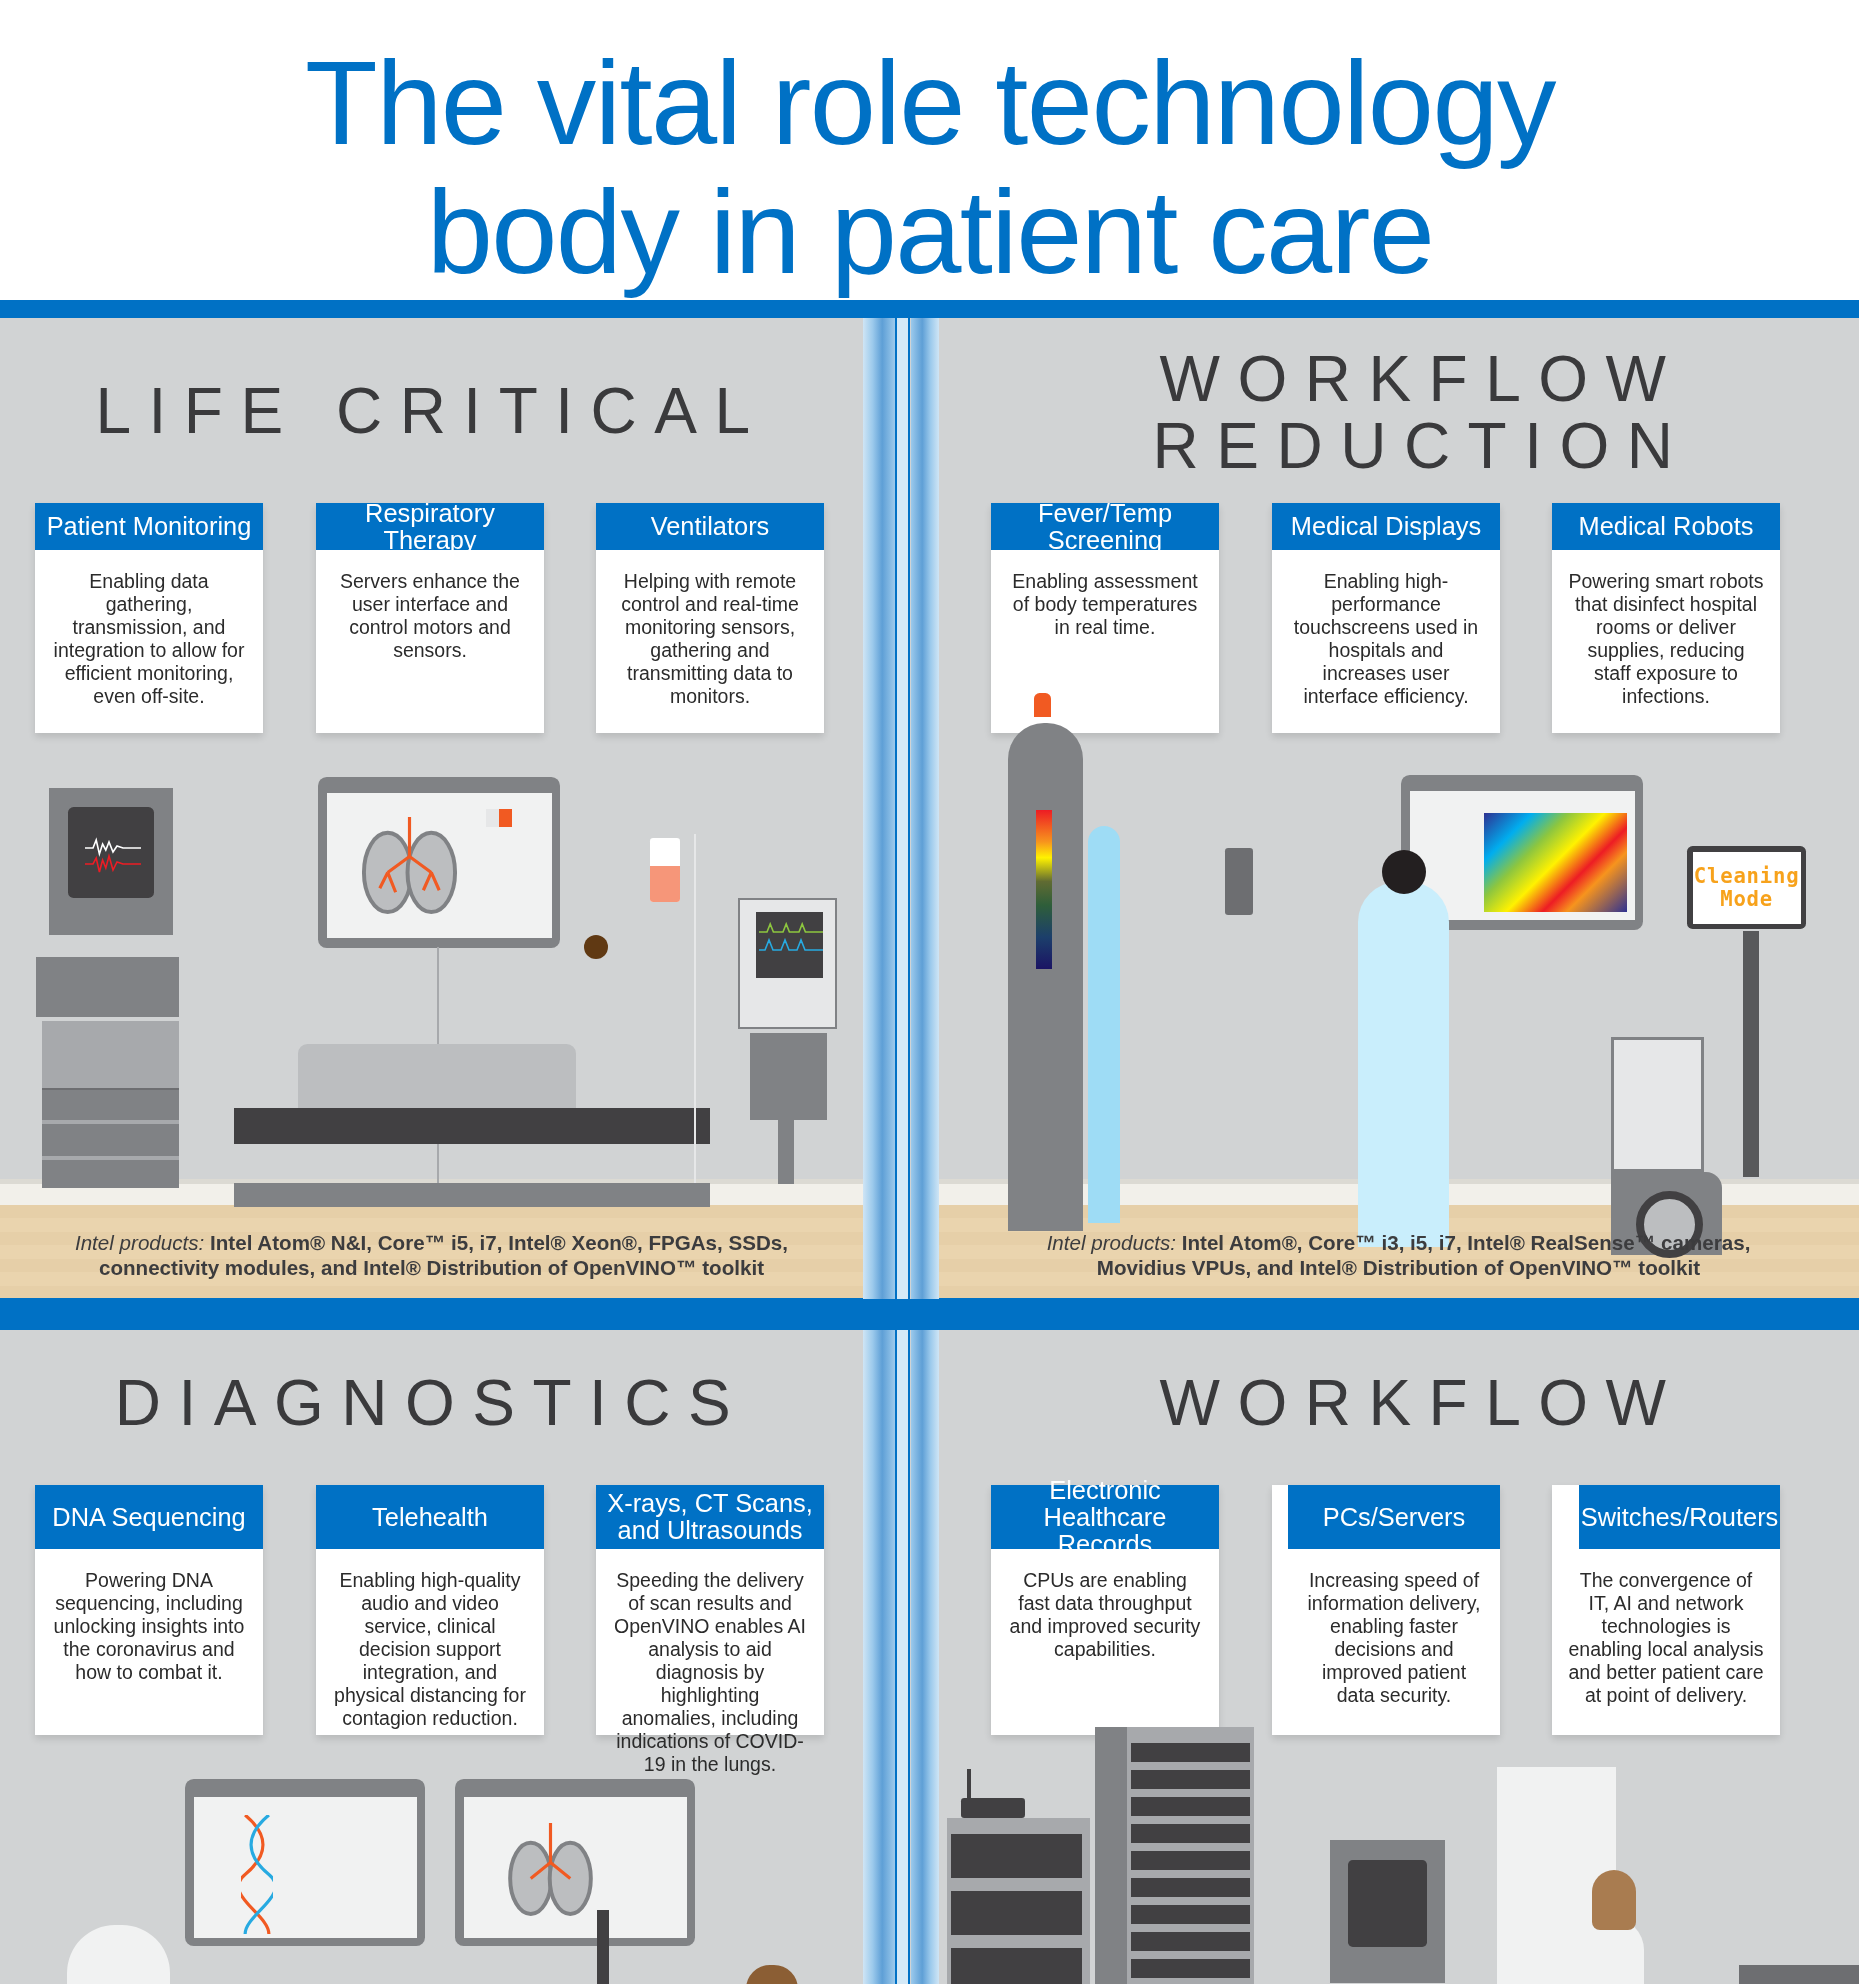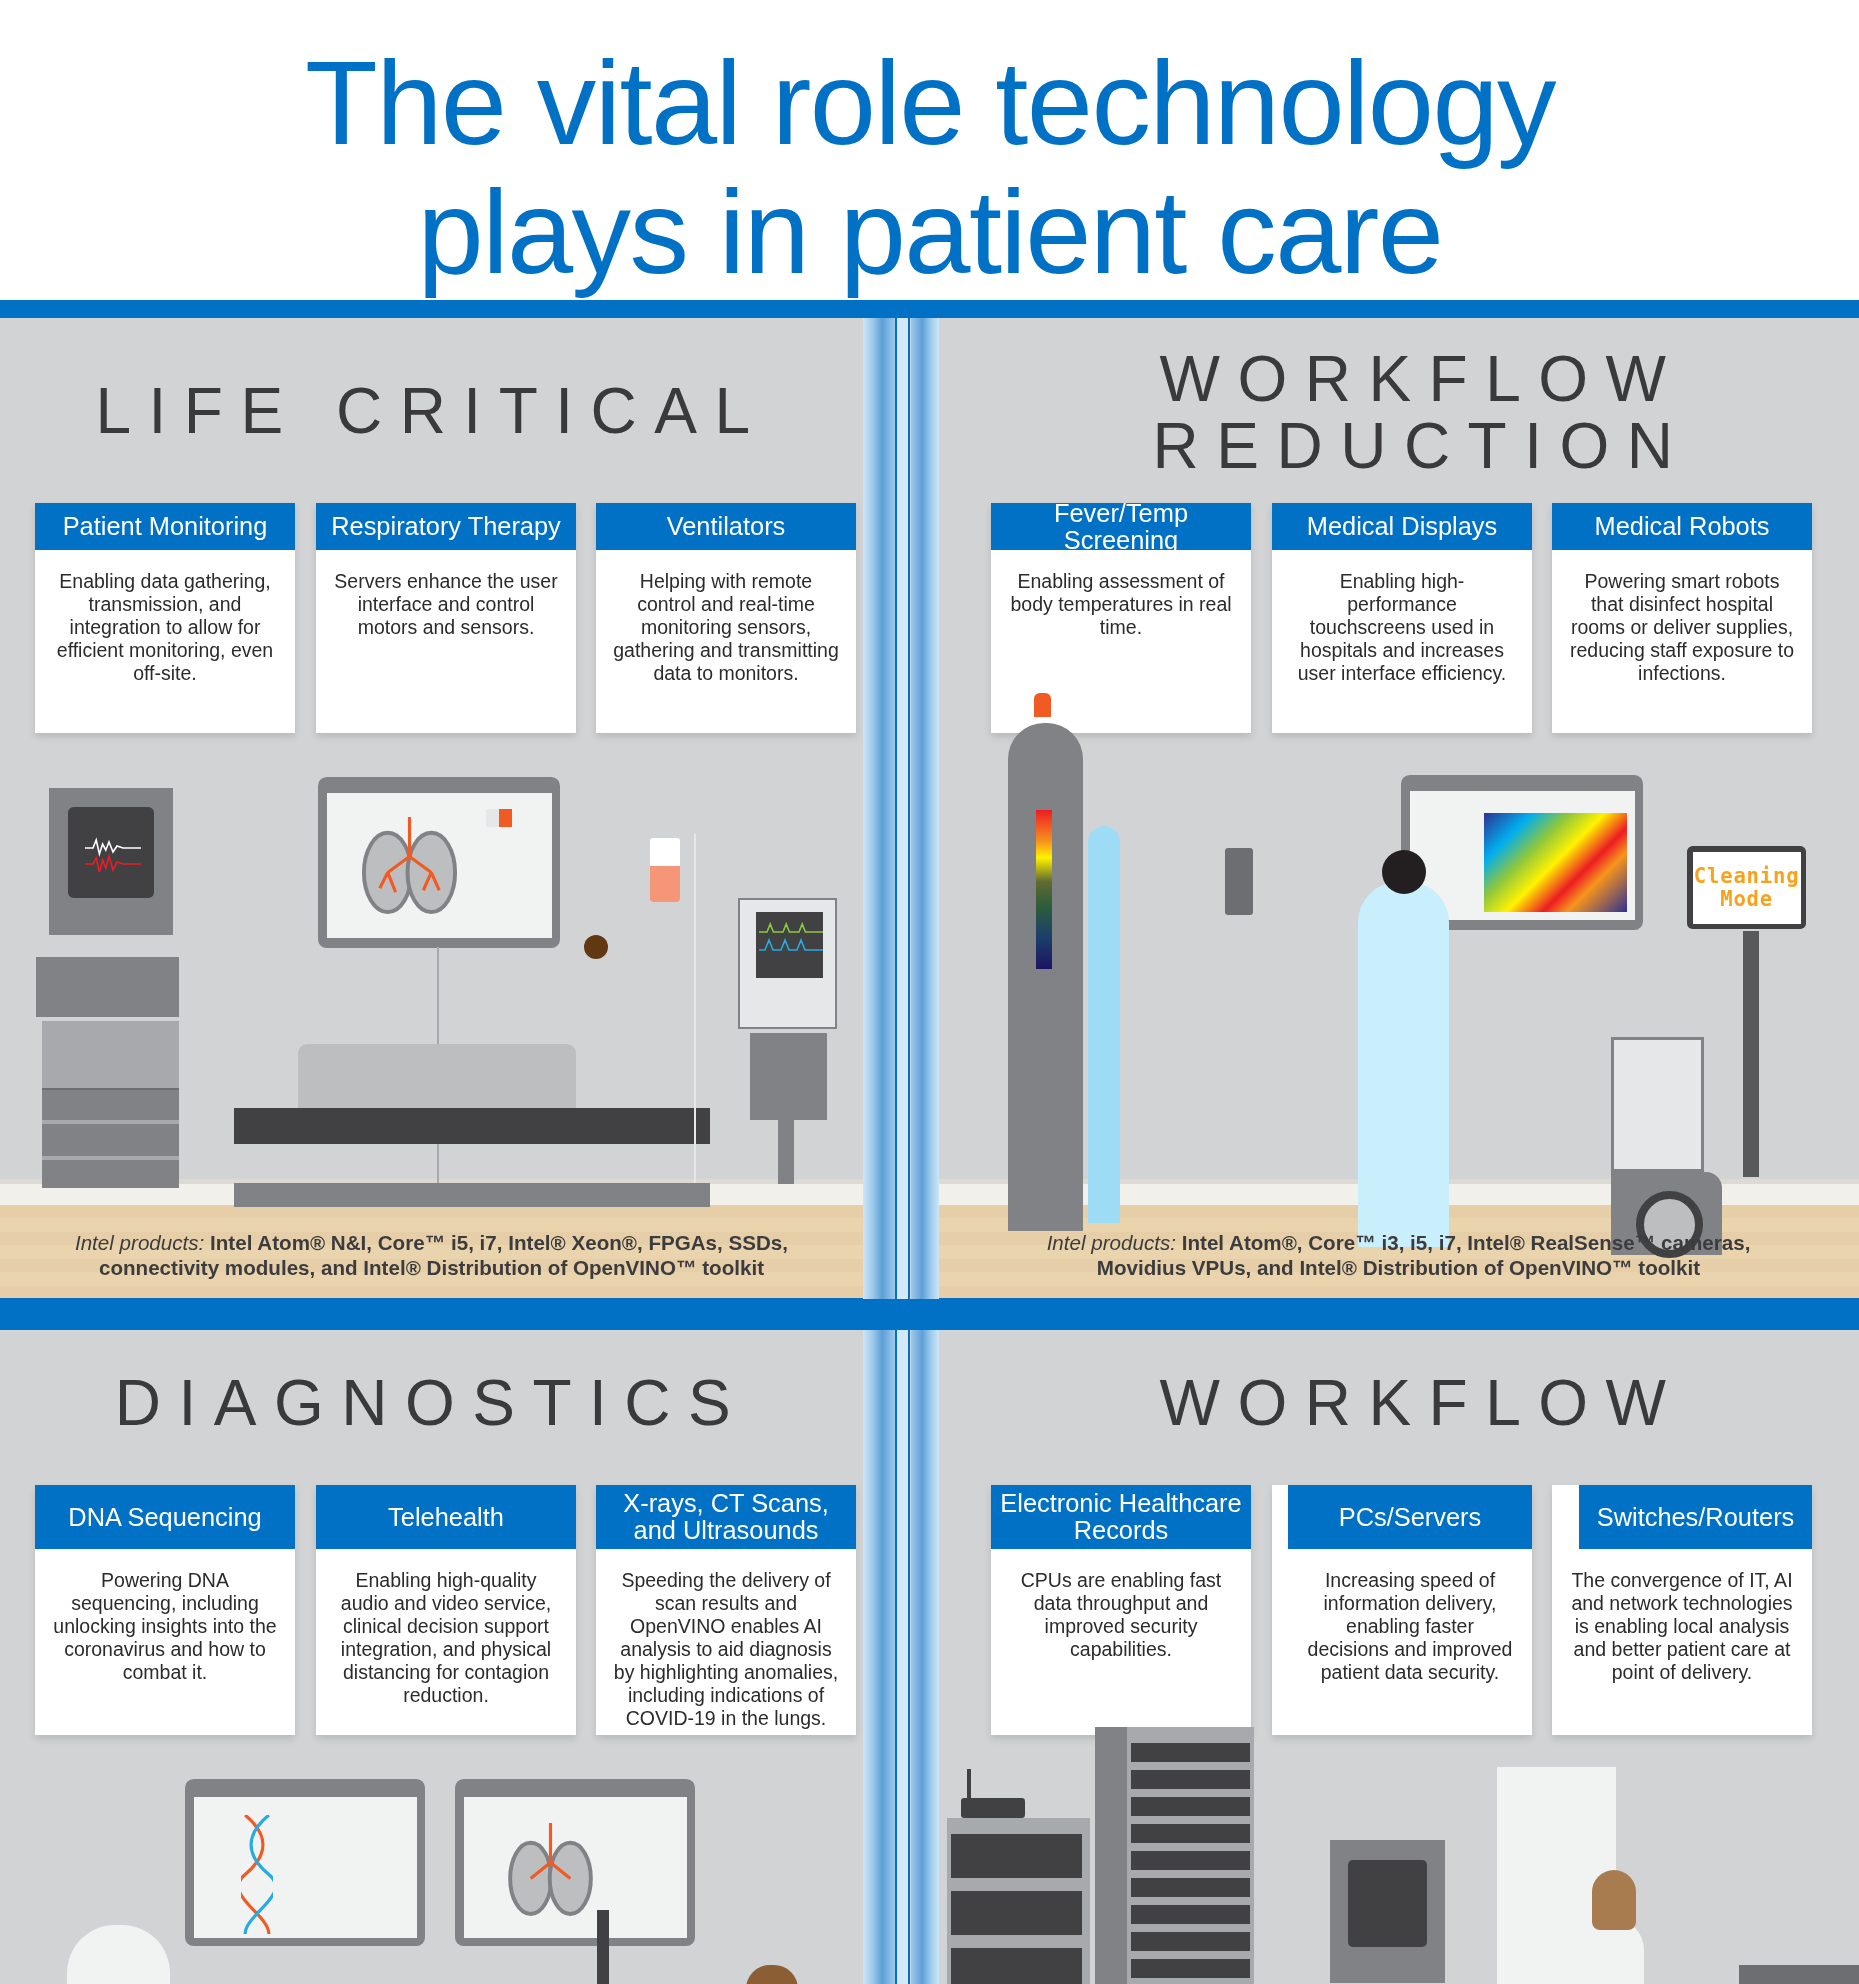--- a/index.html
+++ b/index.html
@@ -11,21 +11,21 @@
     color: #0071c5; font-size: 119px; line-height: 129px; font-weight: 400; letter-spacing: -1.6px; }
 
   .blue-bar { position: absolute; left: 0; width: 1860px; background: #0071c5; }
 
   .quadrant { position: absolute; background: #d1d3d4; overflow: hidden; }
   .wall-base { position: absolute; left: 0; right: 0; height: 28px; background: #f2f0ea; border-top: 5.6px solid #dcdad3; }
   .floor { position: absolute; left: 0; right: 0; background: repeating-linear-gradient(180deg, #e6cfa8 0px, #e6cfa8 13.5px, #ead4ae 13.5px, #ead4ae 27px); }
 
   .section-title { position: absolute; color: #3a3a3c; font-weight: 400; letter-spacing: 17.5px; font-size: 64px; line-height: 67px; text-align: center; }
 
-  .card { position: absolute; width: 260px; background: #ffffff; box-shadow: 0 4px 7.1px rgba(0,0,0,0.12); }
+  .card { position: absolute; width: 228px; background: #ffffff; box-shadow: 0 4px 7.1px rgba(0,0,0,0.12); }
   .card-head { background: #0071c5; color: #ffffff; text-align: center; display: flex; align-items: center; justify-content: center;
     font-size: 25.4px; line-height: 27px; padding: 0 6.4px; }
   .card-body { color: #2b2b2b; text-align: center; font-size: 19.5px; line-height: 23px; padding: 20px 16px 0 16px; }
 
   .products { position: absolute; text-align: center; color: #3c3c3e; font-size: 20.6px; line-height: 24.6px; font-weight: 700; }
   .products .lead { font-style: italic; font-weight: 400; }
 
   .curtain { position: absolute; width: 75px; }
   .curtain-strip { position: absolute; top: 0; bottom: 0; }
 
@@ -33,21 +33,21 @@
   .shape { position: absolute; }
   .monitor-frame { position: absolute; background: #808285; border-radius: 8.7px; }
   .monitor-screen { position: absolute; background: #f1f2f2; }
 </style>
 </head>
 <body>
 
 <div class="title-area">
   <h1 class="main-title">
     <div>The vital role technology</div>
-    <div>plays in patient care</div>
+    <div>body in patient care</div>
   </h1>
 </div>
 
 <div class="blue-bar" style="top:300px;height:18px;"></div>
 
 <section class="quadrant" style="left:0;top:318px;width:863px;height:981px;">
   <div class="wall-base" style="top:861px;"></div>
   <div class="floor" style="top:887px;height:93px;"></div>
 
   <h2 class="section-title" style="left:0;top:60px;width:863px;">LIFE CRITICAL</h2>

